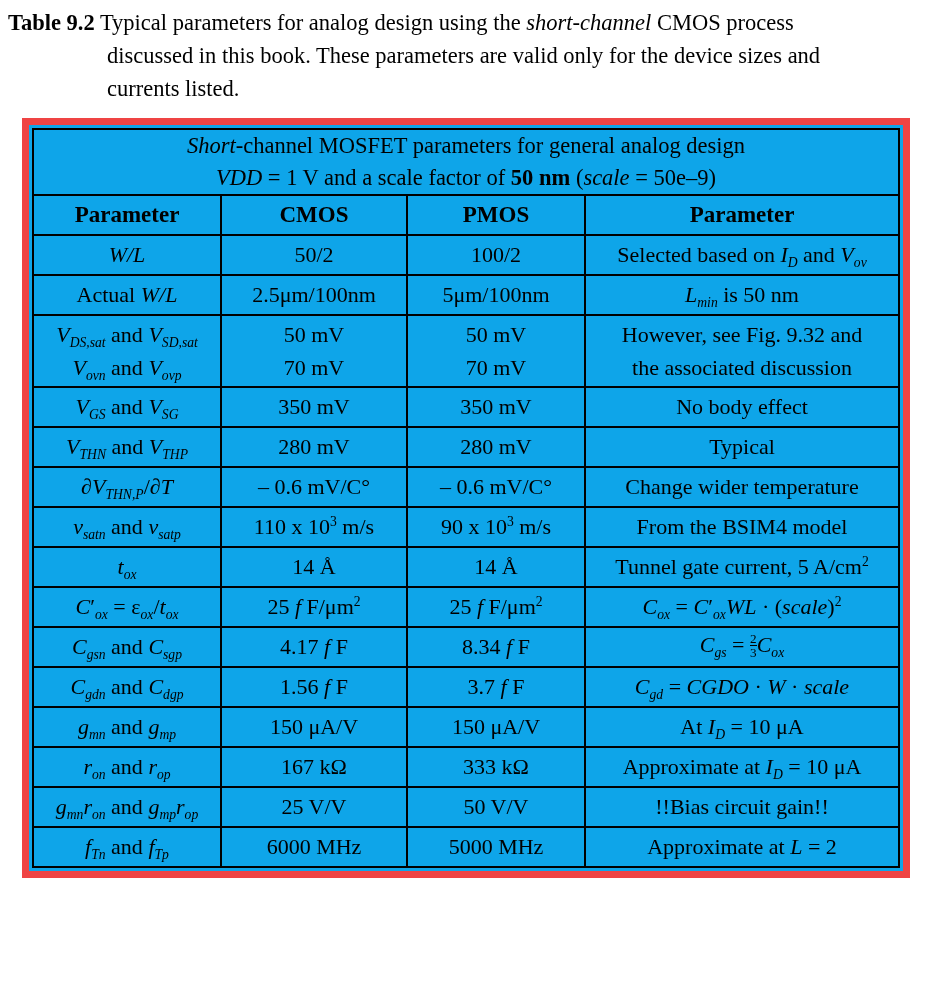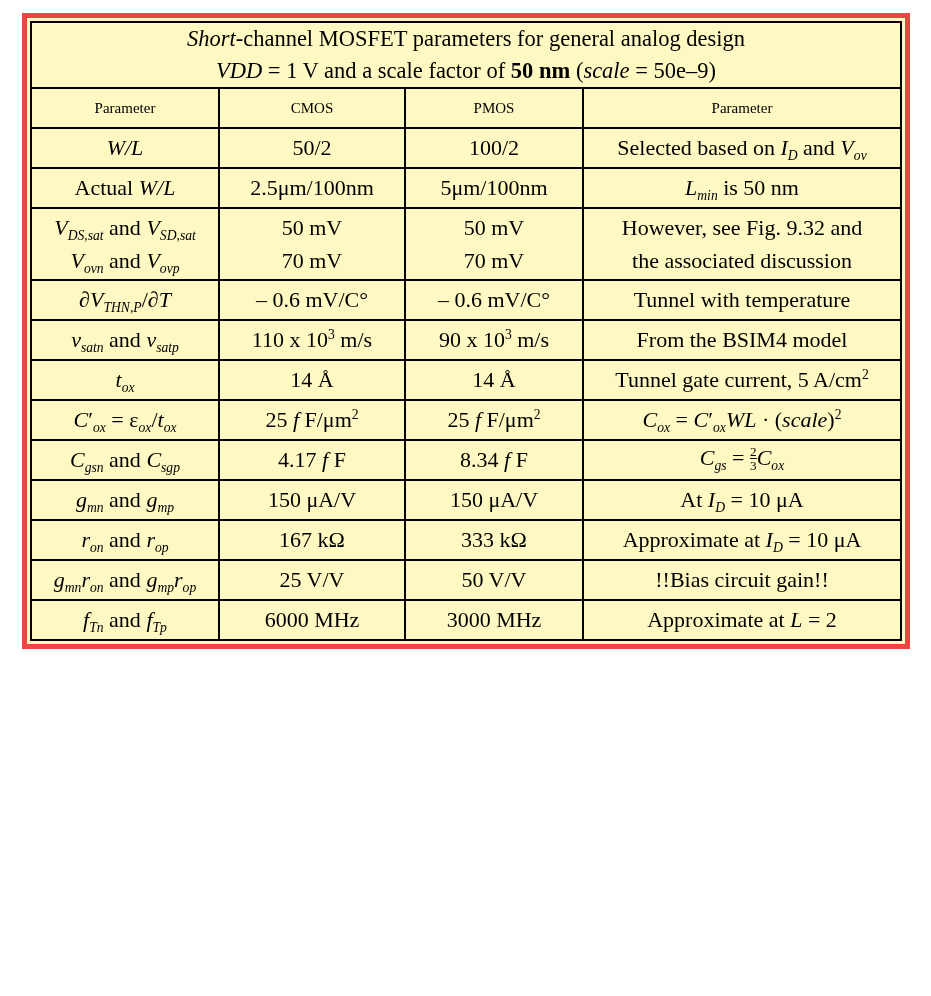--- a/index.html
+++ b/index.html
@@ -5,46 +5,51 @@
   html,body{margin:0;padding:0;}
   body{
     width:931px;height:996px;background:#ffffff;color:#000;
     font-family:"Liberation Serif","DejaVu Serif",serif;
     overflow:hidden;
   }
   .caption{font-size:22.5px;line-height:33px;margin:6px 6px 0 8px;}
   .cap-indent{margin-left:99px;}
   .frame{
     margin:13px 0 0 22px;width:888px;box-sizing:border-box;
-    border:5px solid #ef4444;padding:3px;background:#fef9c3;
+    border:7px solid #ef4444;padding:3px;background:#0ea5e9;
   }
   table{border-collapse:collapse;width:100%;table-layout:fixed;}
   td,th{
     border:2px solid #000;text-align:center;vertical-align:middle;
     font-size:22px;padding:0 2px;overflow:hidden;
   }
   .title-cell{height:64px;line-height:32px;font-size:22.5px;}
-  th{height:38px;font-size:15px;font-weight:normal;}
+  th{height:38px;font-size:23px;font-weight:bold;}
   tbody td{height:38px;}
   tr.tall td{height:70px;line-height:33px;margin-top:18px;}
   sub,sup{line-height:0;font-size:0.62em;}
   sub{font-style:italic;}
   i{font-style:italic;}
   b{font-weight:bold;}
   .frac{
     display:inline-flex;flex-direction:column;vertical-align:middle;
     font-size:0.6em;line-height:1.05;text-align:center;position:relative;top:-0.1em;
   }
   .fden{border-top:1.5px solid #000;}
 </style>
 </head>
 <body>
 
 <div>
 
+  <div class="caption">
+    <div><b>Table 9.2</b> Typical parameters for analog design using the <i>short-channel</i> CMOS process</div>
+    <div class="cap-indent">discussed in this book. These parameters are valid only for the device sizes and</div>
+    <div class="cap-indent">currents listed.</div>
+  </div>
 
   <div class="frame">
     <table>
       <colgroup>
         <col style="width:188px">
         <col style="width:186px">
         <col style="width:178px">
         <col>
       </colgroup>
       <thead>
@@ -74,24 +79,36 @@
             <td>5μm/100nm</td>
             <td><i>L</i><sub>min</sub> is 50 nm</td>
           </tr>
           <tr class="tall">
             <td><i>V</i><sub>DS,sat</sub> and <i>V</i><sub>SD,sat</sub><br><i>V</i><sub>ovn</sub> and <i>V</i><sub>ovp</sub></td>
             <td>50 mV<br>70 mV</td>
             <td>50 mV<br>70 mV</td>
             <td>However, see Fig. 9.32 and<br>the associated discussion</td>
           </tr>
           <tr>
+            <td><i>V</i><sub>GS</sub> and <i>V</i><sub>SG</sub></td>
+            <td>350 mV</td>
+            <td>350 mV</td>
+            <td>No body effect</td>
+          </tr>
+          <tr>
+            <td><i>V</i><sub>THN</sub> and <i>V</i><sub>THP</sub></td>
+            <td>280 mV</td>
+            <td>280 mV</td>
+            <td>Typical</td>
+          </tr>
+          <tr>
             <td>∂<i>V</i><sub>THN,P</sub>/∂<i>T</i></td>
             <td>– 0.6 mV/C°</td>
             <td>– 0.6 mV/C°</td>
-            <td>Tunnel with temperature</td>
+            <td>Change wider temperature</td>
           </tr>
           <tr>
             <td><i>v</i><sub>satn</sub> and <i>v</i><sub>satp</sub></td>
             <td>110 x 10<sup>3</sup> m/s</td>
             <td>90 x 10<sup>3</sup> m/s</td>
             <td>From the BSIM4 model</td>
           </tr>
           <tr>
             <td><i>t</i><sub>ox</sub></td>
             <td>14 Å</td>
@@ -107,40 +124,46 @@
           <tr>
             <td><i>C</i><sub>gsn</sub> and <i>C</i><sub>sgp</sub></td>
             <td>4.17 <i>f</i> F</td>
             <td>8.34 <i>f</i> F</td>
             <td><i>C</i><sub>gs</sub> = <span class="frac">
                 <span class="fnum">2</span>
                 <span class="fden">3</span>
               </span><i>C</i><sub>ox</sub></td>
           </tr>
           <tr>
+            <td><i>C</i><sub>gdn</sub> and <i>C</i><sub>dgp</sub></td>
+            <td>1.56 <i>f</i> F</td>
+            <td>3.7 <i>f</i> F</td>
+            <td><i>C</i><sub>gd</sub> = <i>CGDO</i> · <i>W</i> · <i>scale</i></td>
+          </tr>
+          <tr>
             <td><i>g</i><sub>mn</sub> and <i>g</i><sub>mp</sub></td>
             <td>150 μA/V</td>
             <td>150 μA/V</td>
             <td>At <i>I</i><sub>D</sub> = 10 μA</td>
           </tr>
           <tr>
             <td><i>r</i><sub>on</sub> and <i>r</i><sub>op</sub></td>
             <td>167 kΩ</td>
             <td>333 kΩ</td>
             <td>Approximate at <i>I</i><sub>D</sub> = 10 μA</td>
           </tr>
           <tr>
             <td><i>g</i><sub>mn</sub><i>r</i><sub>on</sub> and <i>g</i><sub>mp</sub><i>r</i><sub>op</sub></td>
             <td>25 V/V</td>
             <td>50 V/V</td>
             <td>!!Bias circuit gain!!</td>
           </tr>
           <tr>
             <td><i>f</i><sub>Tn</sub> and <i>f</i><sub>Tp</sub></td>
             <td>6000 MHz</td>
-            <td>3000 MHz</td>
+            <td>5000 MHz</td>
             <td>Approximate at <i>L</i> = 2</td>
           </tr>
         </tbody>
     </table>
   </div>
 
 </div>
 
 </body></html>

